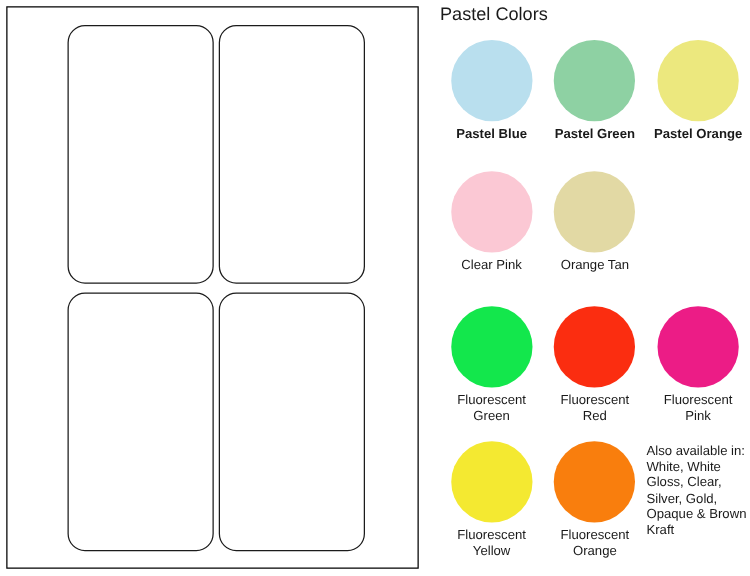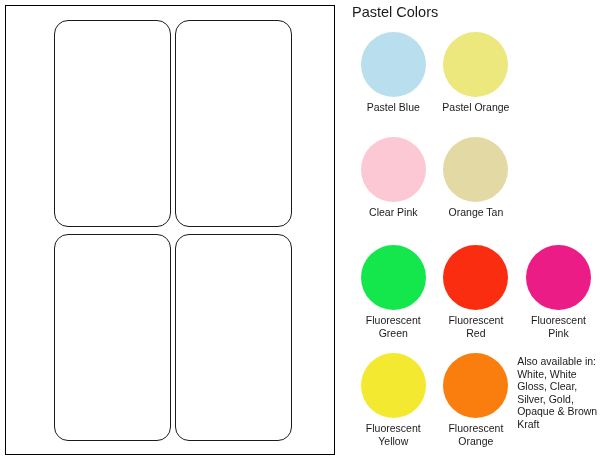--- a/index.html
+++ b/index.html
@@ -108,24 +108,28 @@
       <div class="label-cell"></div>
       <div class="label-cell"></div>
       <div class="label-cell"></div>
       <div class="label-cell"></div>
     </div>
   </div>
 
   <div class="panel" style="top:4px;">
     <h2 class="panel-title">Pastel Colors</h2>
 
-    <div class="swatch-row" style="margin-top:11px;">
+    <div class="swatch-row" style="margin-top:11px;font-weight:bold;">
       <div class="swatch">
         <span class="dot dot-lg" style="background-color: rgb(185, 223, 238);"></span>
         <span class="caption">Pastel Blue</span>
+      </div>
+      <div class="swatch">
+        <span class="dot dot-lg" style="background-color: rgb(142, 209, 163);"></span>
+        <span class="caption">Pastel Green</span>
       </div>
       <div class="swatch">
         <span class="dot dot-lg" style="background-color: rgb(236, 232, 126);"></span>
         <span class="caption">Pastel Orange</span>
       </div>
     </div>
 
     <div class="swatch-row" style="margin-top:23px;">
       <div class="swatch">
         <span class="dot dot-lg" style="background-color: rgb(251, 200, 212);"></span>

